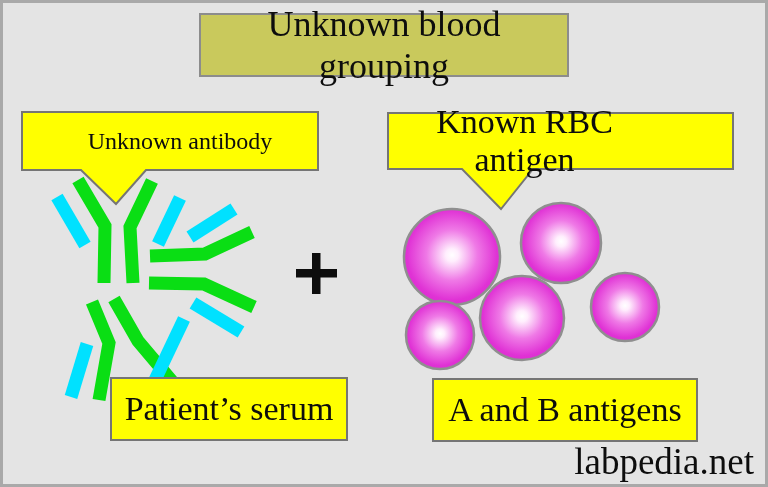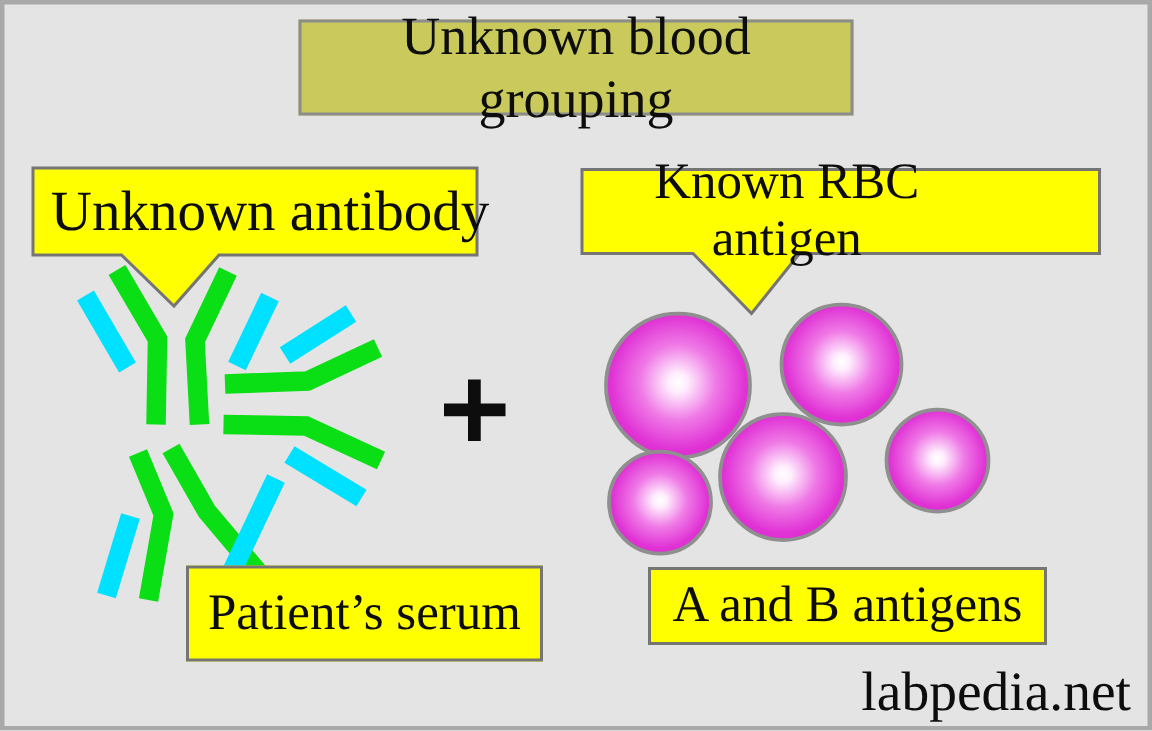--- a/index.html
+++ b/index.html
@@ -22,28 +22,28 @@
     position:absolute;display:flex;align-items:center;justify-content:center;
     color:var(--ink,#0d0d0d);z-index:20;box-sizing:border-box;text-align:center;
   }
   .title-box{
     left:199px;top:13px;width:370px;height:64px;
     background:var(--title-bg,#c9c95c);
     border:2px solid var(--title-border,#8c8c8c);
     font-size:36px;
   }
   .callout-text{background:transparent;border:none;z-index:21;}
-  .callout-text.left{left:22px;top:112px;width:316px;height:58px;font-size:38px;}
+  .callout-text.left{left:22px;top:112px;width:316px;height:58px;font-size:24px;}
   .callout-text.right{left:388px;top:113px;width:273px;height:56px;font-size:34px;}
   .plain-box{
     background:var(--callout-bg,#ffff00);
     border:2px solid var(--callout-border,#757575);
   }
-  .serum-box{left:124px;top:377px;width:238px;height:64px;font-size:34px;}
-  .antigen-box{left:432px;top:378px;width:266px;height:52px;font-size:34px;}
+  .serum-box{left:110px;top:377px;width:238px;height:64px;font-size:34px;}
+  .antigen-box{left:432px;top:378px;width:266px;height:64px;font-size:34px;}
   .watermark{
     position:absolute;top:440px;right:14px;font-size:37px;
     color:var(--ink,#0d0d0d);z-index:20;margin-left:32px;
   }
 </style>
 </head>
 <body>
 
 <div class="frame"></div>
 

